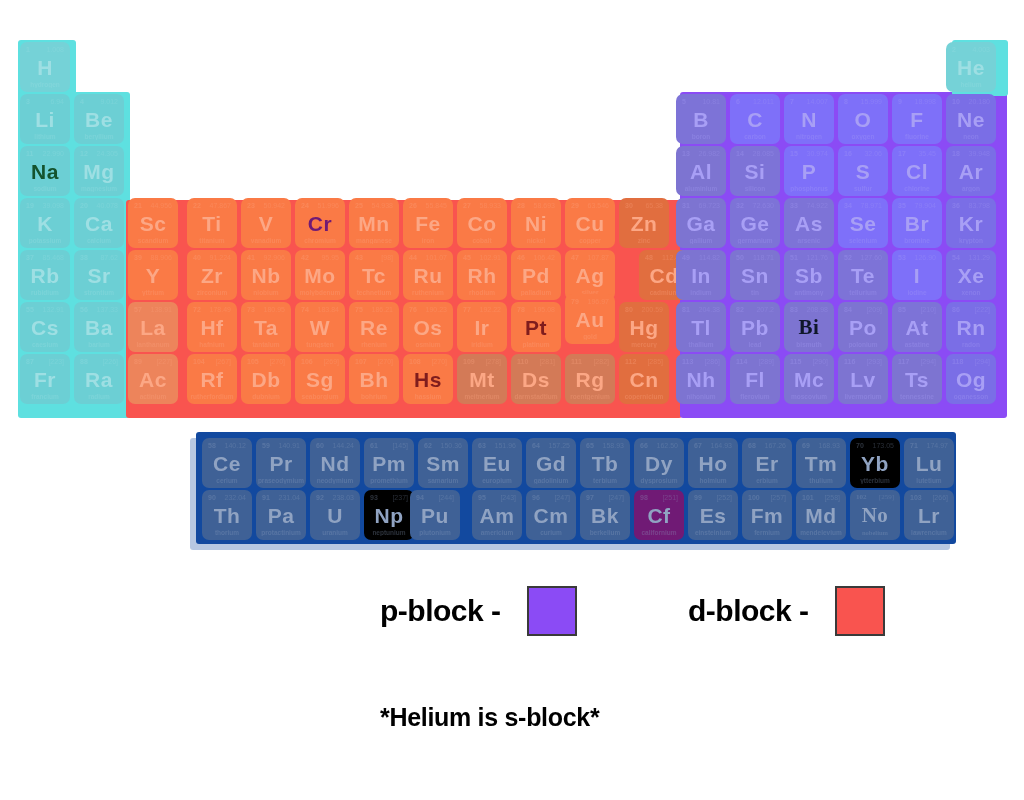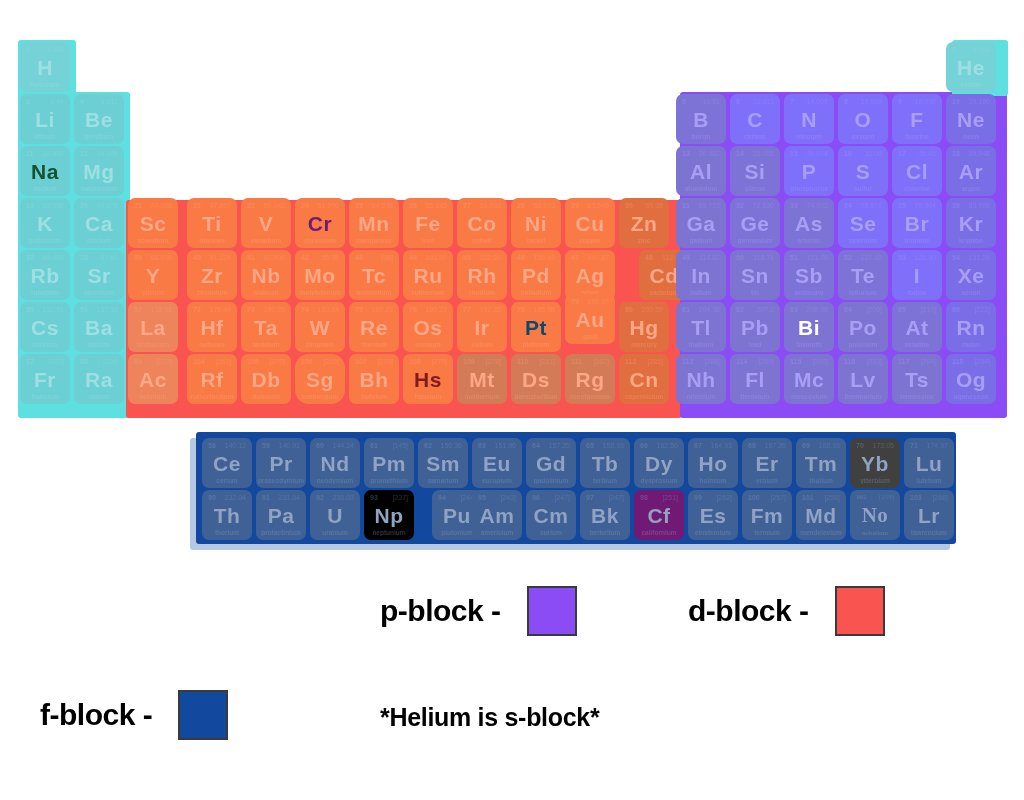--- a/index.html
+++ b/index.html
@@ -445,21 +445,21 @@
     </div>
     <div class="cell" style="left: 457px; top: 302px; width: 50px; height: 50px; background: rgb(250, 122, 70);">
       <span class="num" style="color: rgb(252, 167, 133);">77</span>
       <span class="mass" style="color: rgb(252, 167, 133);">192.22</span>
       <span class="sym" style="color: rgb(252, 167, 133);">Ir</span>
       <span class="nm" style="color: rgb(252, 167, 133);">iridium</span>
     </div>
     <div class="cell" style="left: 511px; top: 302px; width: 50px; height: 50px; background: rgb(250, 122, 70);">
       <span class="num" style="color: rgb(252, 167, 133);">78</span>
       <span class="mass" style="color: rgb(252, 167, 133);">195.08</span>
-      <span class="sym" style="color: #0c4a6e;">Pt</span>
+      <span class="sym" style="color: #7f1d1d;">Pt</span>
       <span class="nm" style="color: rgb(252, 167, 133);">platinum</span>
     </div>
     <div class="cell" style="left: 565px; top: 294px; width: 50px; height: 50px; background: rgb(250, 122, 70);">
       <span class="num" style="color: rgb(252, 167, 133);">79</span>
       <span class="mass" style="color: rgb(252, 167, 133);">196.97</span>
       <span class="sym" style="color: rgb(252, 167, 133);">Au</span>
       <span class="nm" style="color: rgb(252, 167, 133);">gold</span>
     </div>
     <div class="cell" style="left: 619px; top: 302px; width: 50px; height: 50px; background: rgb(225, 110, 63);">
       <span class="num" style="color: rgb(252, 167, 133);">80</span>
@@ -475,21 +475,21 @@
     </div>
     <div class="cell" style="left: 730px; top: 302px; width: 50px; height: 50px; background: rgb(125, 116, 209);">
       <span class="num" style="color: rgb(168, 159, 245);">82</span>
       <span class="mass" style="color: rgb(168, 159, 245);">207.2</span>
       <span class="sym" style="color: rgb(168, 159, 245);">Pb</span>
       <span class="nm" style="color: rgb(168, 159, 245);">lead</span>
     </div>
     <div class="cell" style="left: 784px; top: 302px; width: 50px; height: 50px; background: rgb(125, 116, 209);">
       <span class="num" style="color: rgb(168, 159, 245);">83</span>
       <span class="mass" style="color: rgb(168, 159, 245);">208.98</span>
-      <span class="sym" style="color: #ffffff;">Bi</span>
+      <span class="sym" style="color: #0f172a; font-family: Liberation Serif, serif;">Bi</span>
       <span class="nm" style="color: rgb(168, 159, 245);">bismuth</span>
     </div>
     <div class="cell" style="left: 838px; top: 302px; width: 50px; height: 50px; background: rgb(125, 116, 209);">
       <span class="num" style="color: rgb(168, 159, 245);">84</span>
       <span class="mass" style="color: rgb(168, 159, 245);">[209]</span>
       <span class="sym" style="color: rgb(168, 159, 245);">Po</span>
       <span class="nm" style="color: rgb(168, 159, 245);">polonium</span>
     </div>
     <div class="cell" style="left: 892px; top: 302px; width: 50px; height: 50px; background: rgb(125, 115, 215);">
       <span class="num" style="color: rgb(168, 159, 245);">85</span>
@@ -526,21 +526,21 @@
       <span class="mass" style="color: rgb(252, 167, 133);">[267]</span>
       <span class="sym" style="color: rgb(252, 167, 133);">Rf</span>
       <span class="nm" style="color: rgb(252, 167, 133);">rutherfordium</span>
     </div>
     <div class="cell" style="left: 241px; top: 354px; width: 50px; height: 50px; background: rgb(250, 122, 70);">
       <span class="num" style="color: rgb(252, 167, 133);">105</span>
       <span class="mass" style="color: rgb(252, 167, 133);">[270]</span>
       <span class="sym" style="color: rgb(252, 167, 133);">Db</span>
       <span class="nm" style="color: rgb(252, 167, 133);">dubnium</span>
     </div>
-    <div class="cell" style="left: 295px; top: 354px; width: 50px; height: 50px; background: rgb(250, 122, 70); border-radius: 14px;">
+    <div class="cell" style="left: 295px; top: 354px; width: 50px; height: 50px; background: rgb(250, 122, 70);">
       <span class="num" style="color: rgb(252, 167, 133);">106</span>
       <span class="mass" style="color: rgb(252, 167, 133);">[269]</span>
       <span class="sym" style="color: rgb(252, 167, 133);">Sg</span>
       <span class="nm" style="color: rgb(252, 167, 133);">seaborgium</span>
     </div>
     <div class="cell" style="left: 349px; top: 354px; width: 50px; height: 50px; background: rgb(250, 122, 70);">
       <span class="num" style="color: rgb(252, 167, 133);">107</span>
       <span class="mass" style="color: rgb(252, 167, 133);">[270]</span>
       <span class="sym" style="color: rgb(252, 167, 133);">Bh</span>
       <span class="nm" style="color: rgb(252, 167, 133);">bohrium</span>
@@ -676,21 +676,21 @@
       <span class="mass" style="color: rgb(144, 163, 194);">167.26</span>
       <span class="sym" style="color: rgb(144, 163, 194);">Er</span>
       <span class="nm" style="color: rgb(144, 163, 194);">erbium</span>
     </div>
     <div class="cell" style="left: 796px; top: 438px; width: 50px; height: 50px; background: rgb(63, 97, 150);">
       <span class="num" style="color: rgb(144, 163, 194);">69</span>
       <span class="mass" style="color: rgb(144, 163, 194);">168.93</span>
       <span class="sym" style="color: rgb(144, 163, 194);">Tm</span>
       <span class="nm" style="color: rgb(144, 163, 194);">thulium</span>
     </div>
-    <div class="cell" style="left: 850px; top: 438px; width: 50px; height: 50px; background: #404040;">
+    <div class="cell" style="left: 850px; top: 438px; width: 50px; height: 50px; background: #000000;">
       <span class="num" style="color: rgb(144, 163, 194);">70</span>
       <span class="mass" style="color: rgb(144, 163, 194);">173.05</span>
       <span class="sym" style="color: rgb(144, 163, 194);">Yb</span>
       <span class="nm" style="color: rgb(144, 163, 194);">ytterbium</span>
     </div>
     <div class="cell" style="left: 904px; top: 438px; width: 50px; height: 50px; background: rgb(63, 97, 150);">
       <span class="num" style="color: rgb(144, 163, 194);">71</span>
       <span class="mass" style="color: rgb(144, 163, 194);">174.97</span>
       <span class="sym" style="color: rgb(144, 163, 194);">Lu</span>
       <span class="nm" style="color: rgb(144, 163, 194);">lutetium</span>
@@ -712,21 +712,21 @@
       <span class="mass" style="color: rgb(144, 163, 194);">238.03</span>
       <span class="sym" style="color: rgb(144, 163, 194);">U</span>
       <span class="nm" style="color: rgb(144, 163, 194);">uranium</span>
     </div>
     <div class="cell" style="left: 364px; top: 490px; width: 50px; height: 50px; background: #000000;">
       <span class="num" style="color: rgb(144, 163, 194);">93</span>
       <span class="mass" style="color: rgb(144, 163, 194);">[237]</span>
       <span class="sym" style="color: rgb(144, 163, 194);">Np</span>
       <span class="nm" style="color: rgb(144, 163, 194);">neptunium</span>
     </div>
-    <div class="cell" style="left: 432px; top: 490px; width: 50px; height: 50px; background: rgb(63, 97, 150);">
+    <div class="cell" style="left: 410px; top: 490px; width: 50px; height: 50px; background: rgb(63, 97, 150);">
       <span class="num" style="color: rgb(144, 163, 194);">94</span>
       <span class="mass" style="color: rgb(144, 163, 194);">[244]</span>
       <span class="sym" style="color: rgb(144, 163, 194);">Pu</span>
       <span class="nm" style="color: rgb(144, 163, 194);">plutonium</span>
     </div>
     <div class="cell" style="left: 472px; top: 490px; width: 50px; height: 50px; background: rgb(63, 97, 150);">
       <span class="num" style="color: rgb(144, 163, 194);">95</span>
       <span class="mass" style="color: rgb(144, 163, 194);">[243]</span>
       <span class="sym" style="color: rgb(144, 163, 194);">Am</span>
       <span class="nm" style="color: rgb(144, 163, 194);">americium</span>
@@ -782,18 +782,14 @@
   </div>
 <div id="legend">
     <div class="leg-item" style="left: 380px; top: 26px;">
       <span class="leg-label">p-block -</span>
       <span class="leg-swatch" style="background: rgb(139, 75, 245);"></span>
     </div>
     <div class="leg-item" style="left: 688px; top: 26px;">
       <span class="leg-label">d-block -</span>
       <span class="leg-swatch" style="background: rgb(249, 84, 79);"></span>
     </div>
-    <div class="leg-item" style="left: 40px; top: 130px;">
-      <span class="leg-label">f-block -</span>
-      <span class="leg-swatch" style="background: rgb(18, 73, 159);"></span>
-    </div>
     <div class="leg-note" style="left: 380px; top: 143px;">*Helium is s-block*</div>
   </div>
 
 </body></html>

